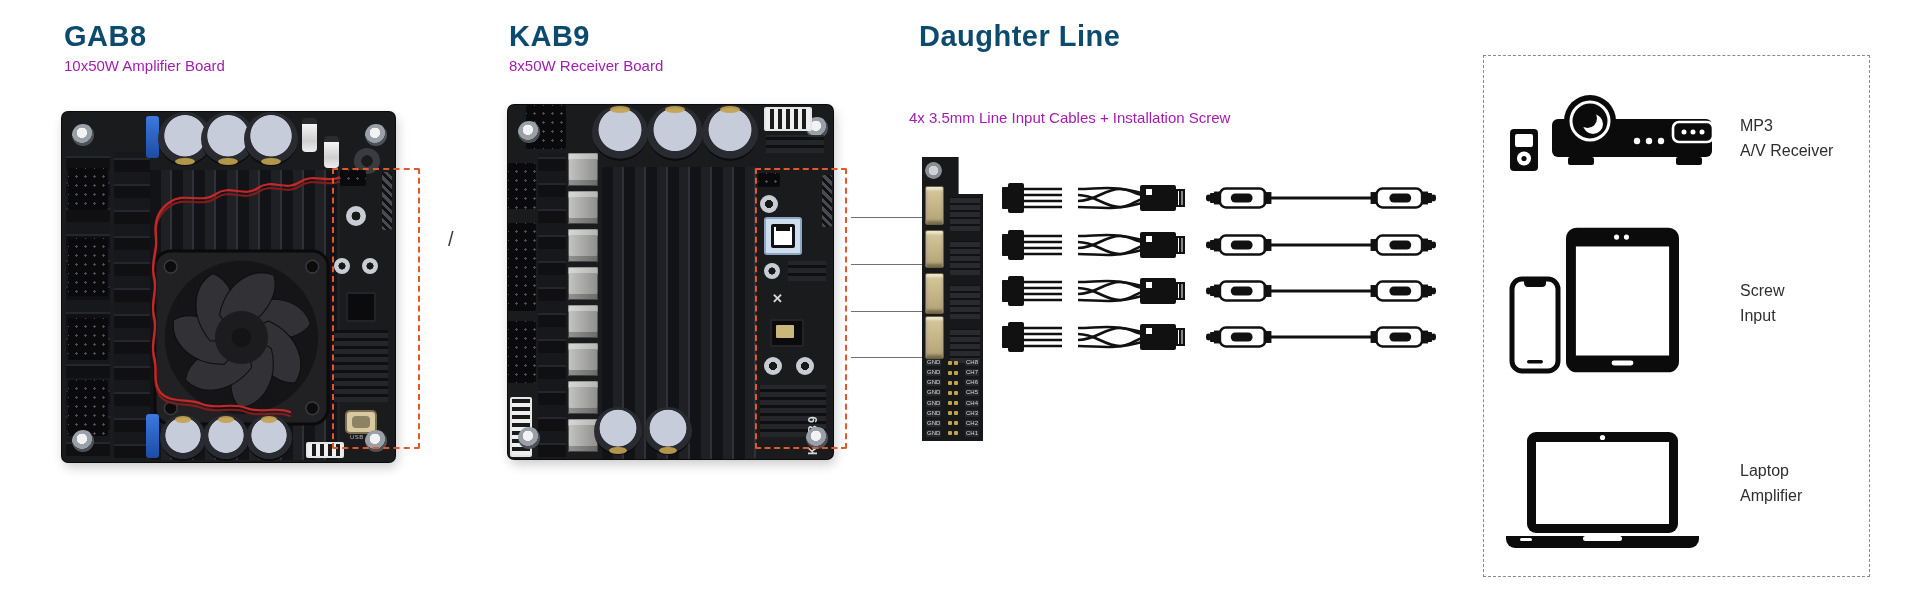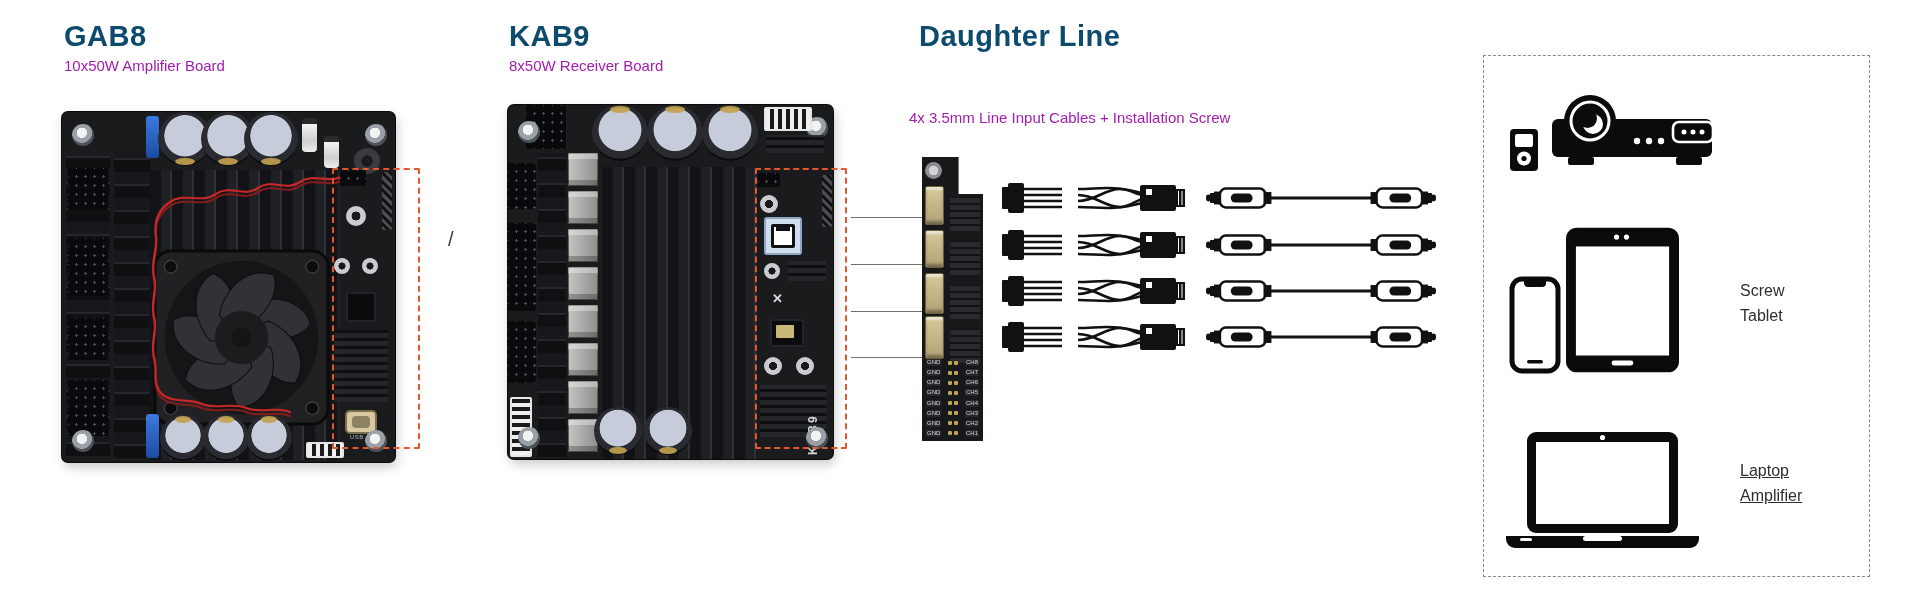--- a/index.html
+++ b/index.html
@@ -420,33 +420,37 @@
     </svg>
 
   <div class="devbox" style="left:1483px;top:55px;width:385px;height:520px;"></div>
 
   <svg class="abs" style="left:1510px;top:129px;" width="28" height="42">
       <use href="#sym-mp3"></use>
     </svg>
   <svg class="abs" style="left:1552px;top:95px;" width="166" height="76">
       <use href="#sym-receiver"></use>
     </svg>
+  <div class="dev-label" style="left:1740px;top:113px;">
+    <div>MP3</div>
+    <div>A/V Receiver</div>
+  </div>
 
   <svg class="abs" style="left:1509px;top:276px;" width="52" height="98">
       <use href="#sym-phone"></use>
     </svg>
   <svg class="abs" style="left:1566px;top:227px;" width="113" height="146">
       <use href="#sym-tablet"></use>
     </svg>
   <div class="dev-label" style="left:1740px;top:278px;">
     <div>Screw</div>
-    <div>Tablet</div>
+    <div>Input</div>
   </div>
 
   <svg class="abs" style="left:1506px;top:432px;" width="193" height="117">
       <use href="#sym-laptop"></use>
     </svg>
-  <div class="dev-label" style="left:1740px;top:458px;text-decoration:underline;">
+  <div class="dev-label" style="left:1740px;top:458px;">
     <div>Laptop</div>
     <div>Amplifier</div>
   </div>
 
 </div>
 
 </body></html>

